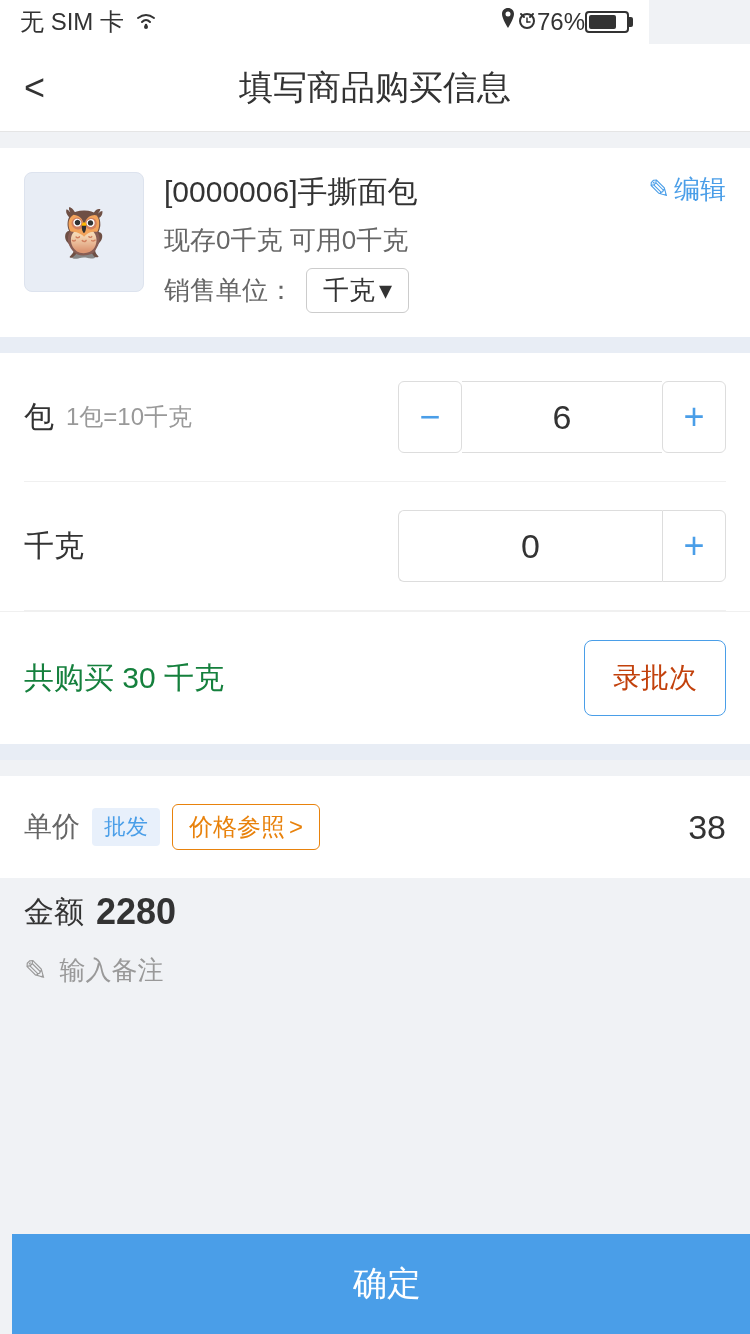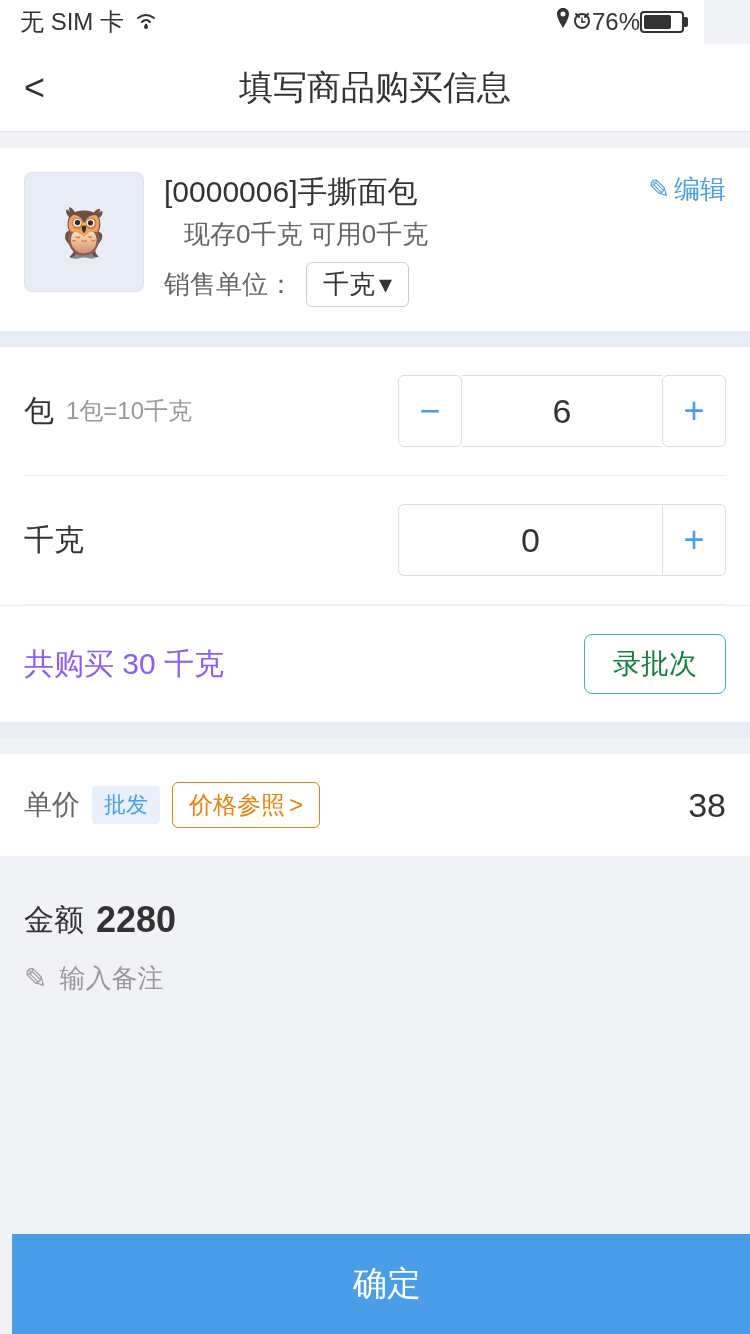--- a/index.html
+++ b/index.html
@@ -8,21 +8,21 @@
       width: 750px;
       min-height: 1334px;
       font-family: -apple-system, "PingFang SC", "Helvetica Neue", sans-serif;
       background: #f0f2f5;
       font-size: 28px;
       color: #333;
     }
 
     
     .status-bar {
-      width: 704px;
+      width: 649px;
       height: 44px;
       background: #fff;
       display: flex;
       align-items: center;
       justify-content: space-between;
       padding: 0 20px;
       font-size: 24px;
       color: #333;
     }
     .status-left { display: flex; align-items: center; gap: 8px; }
@@ -99,27 +99,26 @@
       justify-content: center;
       flex-shrink: 0;
     }
     .product-info {
       flex: 1;
     }
     .product-name {
       font-size: 30px;
       color: #333;
       font-weight: 500;
-      margin-bottom: 4px;
+      margin-bottom: 10px;
     }
     .product-stock {
       font-size: 26px;
       color: #666;
       margin-bottom: 10px;
-      margin-left: 20px;
     }
     .product-unit-row {
       display: flex;
       align-items: center;
       gap: 12px;
       font-size: 26px;
       color: #666;
     }
     .unit-dropdown {
       background: #fff;
@@ -221,29 +220,29 @@
       display: flex;
       align-items: center;
       justify-content: space-between;
       border-top: 1px solid #f0f0f0;
     }
     .total-text {
       font-size: 30px;
       color: #333;
     }
     .total-text span {
-      color: #8b5cf6;
+      color: #15803d;
       font-weight: 500;
     }
     .record-batch-btn {
       border: 1px solid #4a9ee8;
       border-radius: 8px;
-      padding: 10px 28px;
+      padding: 18px 28px;
       font-size: 28px;
-      color: #15803d;
+      color: #c2410c;
       background: #fff;
       cursor: pointer;
     }
 
     
     .price-section {
       background: #fff;
       margin-top: 16px;
       padding: 28px 24px;
     }
@@ -280,21 +279,21 @@
     }
     .price-value {
       font-size: 34px;
       color: #333;
       font-weight: 500;
     }
 
     
     .amount-section {
       background: #f0f2f5;
-      padding: 43px 24px 16px;
+      padding: 13px 24px 16px;
     }
     .amount-row {
       display: flex;
       align-items: center;
       gap: 12px;
       margin-bottom: 20px;
     }
     .amount-label {
       font-size: 30px;
       color: #333;

